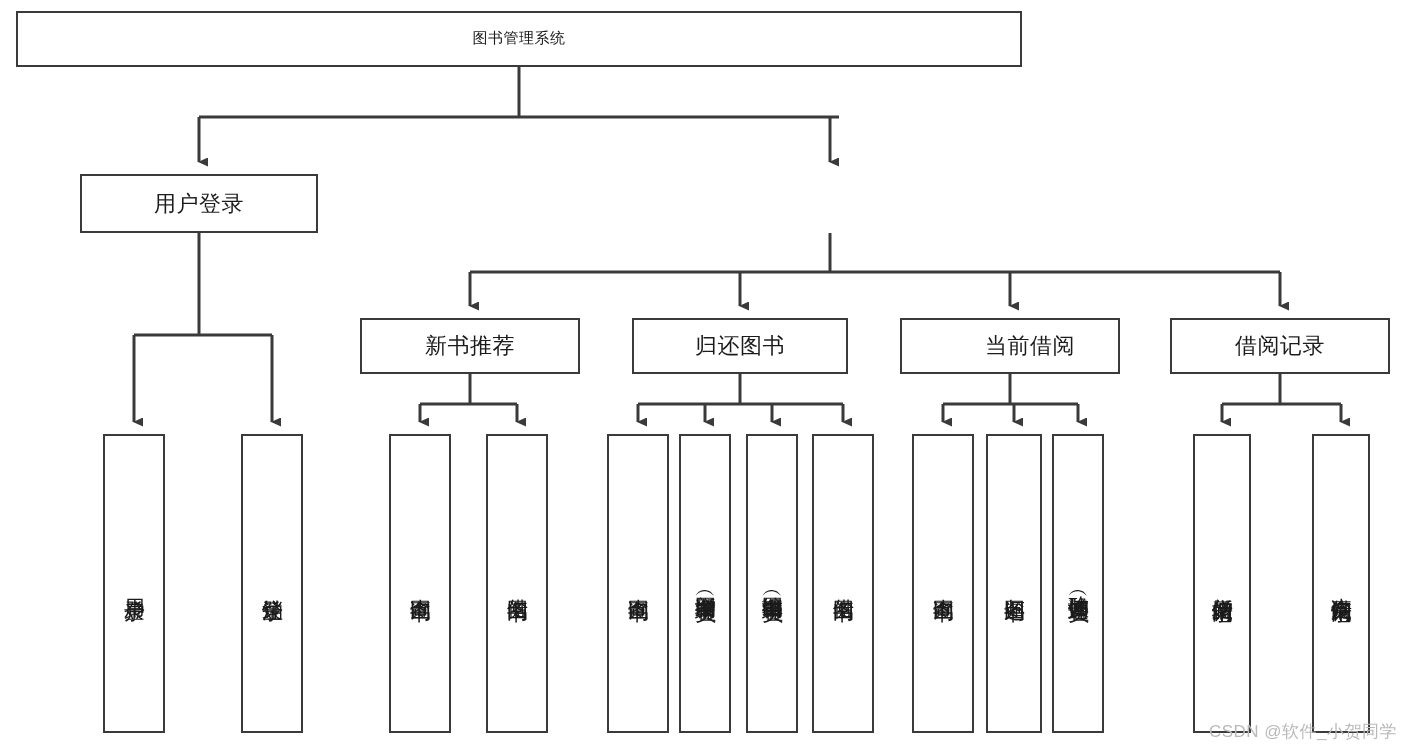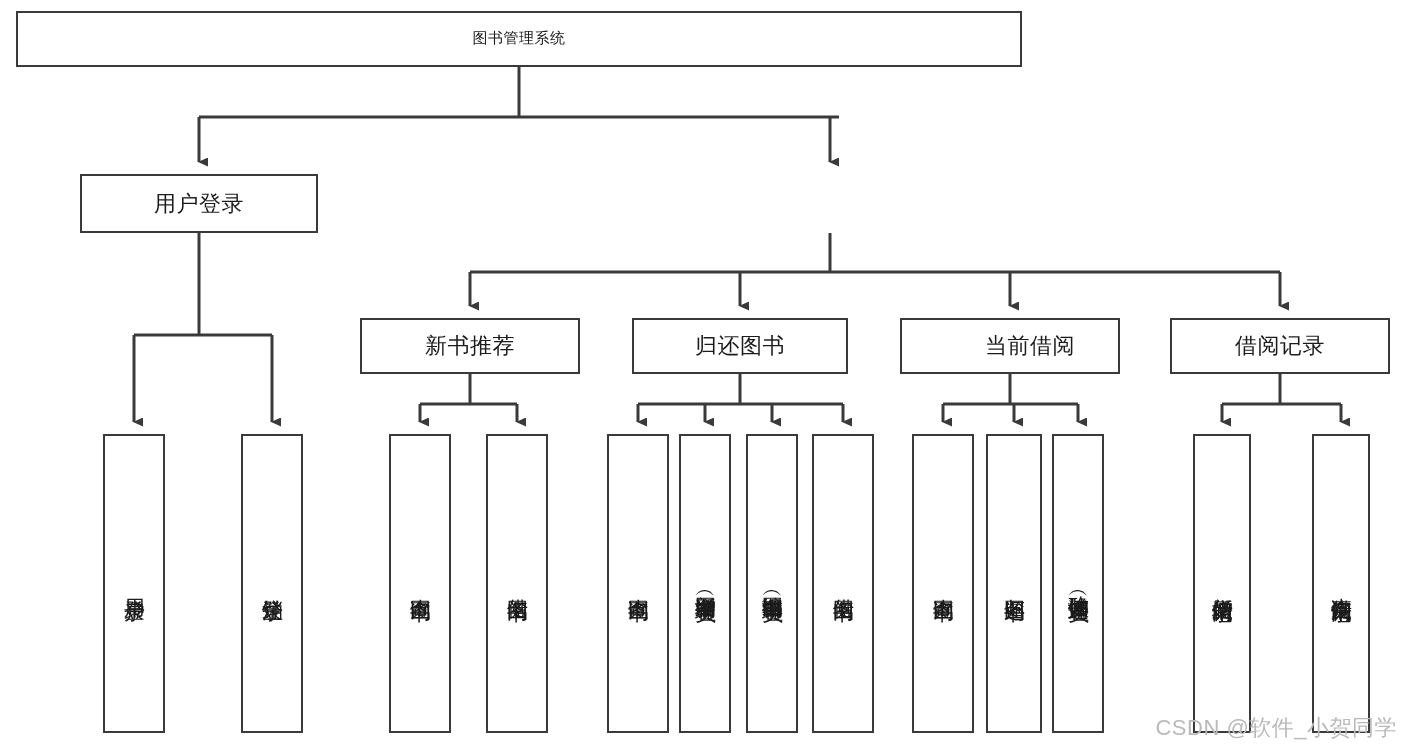--- a/index.html
+++ b/index.html
@@ -61,21 +61,21 @@
   .node-v .vtext {
     writing-mode: vertical-rl;
     text-orientation: upright;
     display: block;
     white-space: nowrap;
   }
   #watermark {
     position: absolute;
     right: 8px;
     bottom: 4px;
-    font-size: 22px;
+    font-size: 17px;
     color: #b9b9b9;
     letter-spacing: 0.5px;
     white-space: nowrap;
     font-family: "Liberation Sans", "DejaVu Sans", sans-serif;
   }
 </style>
 </head>
 <body>
 
 <div id="diagram-root">

